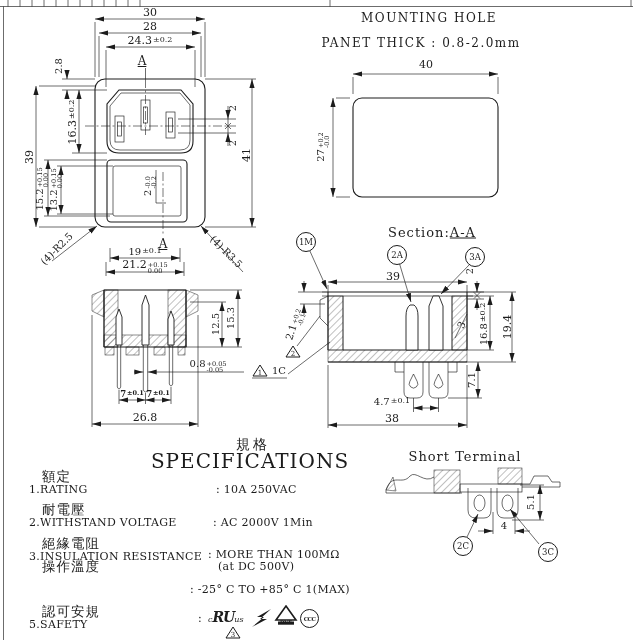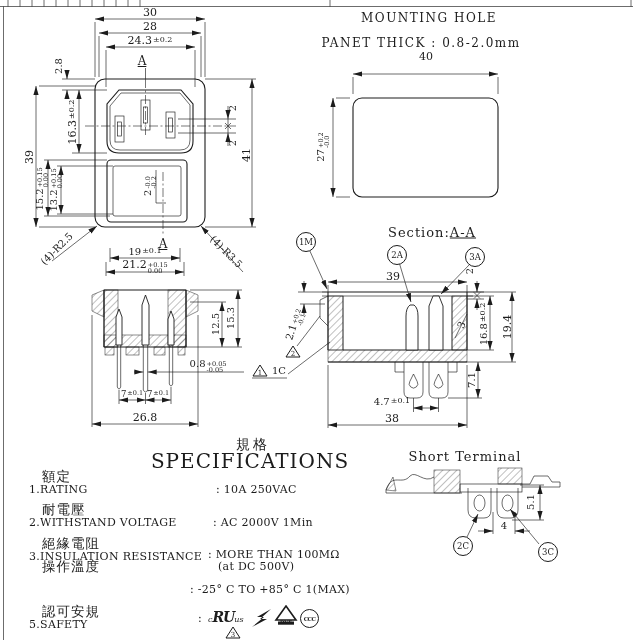--- a/index.html
+++ b/index.html
@@ -17,21 +17,21 @@
   .v{transform:translate(-50%,-50%) rotate(-90deg);}
   .r45{transform:translate(-50%,-50%) rotate(45deg);}
   .rm45{transform:translate(-50%,-50%) rotate(-45deg);}
   .r72{transform:translate(-50%,-50%) rotate(-72deg);}
   .r65{transform:translate(-50%,-50%) rotate(-65deg);}
   .h15{font-size:12px;letter-spacing:1.5px;}
   .h13{font-size:13px;letter-spacing:1px;}
   .cjk{font-size:13.5px;letter-spacing:1px;}
   .sp{font-size:11px;letter-spacing:0.3px;}
   .s10{font-size:10px;}
-  .s85{font-size:8.5px;}
+  .s85{font-size:8.5px;font-weight:bold;}
   .u{text-decoration:underline;}
   .tl{font-size:8px;vertical-align:2px;margin-left:1px;}
   .stk{display:inline-flex;flex-direction:column;font-size:6.5px;line-height:6px;vertical-align:1px;margin-left:1px;}
   .stk span{display:block;}
   .bal{position:absolute;z-index:2;width:18px;height:18px;margin:-9px 0 0 -9px;border:1px solid #1c1c1c;
        border-radius:50%;display:flex;align-items:center;justify-content:center;
        font-size:8.5px;background:#fff;}
   .trn{position:absolute;z-index:2;width:16px;height:13px;margin:-7px 0 0 -8px;}
   .trn svg{position:absolute;left:0;top:0;}
   .trn i{position:absolute;left:0;right:0;top:4.5px;text-align:center;font-style:normal;font-size:7px;}
@@ -327,21 +327,21 @@
 <span class="t c s10" style="left:145px;top:252px"><span>19</span><span class="tl">±0.1</span></span>
 <span class="t c" style="left:145px;top:266px"><span>21.2</span><span class="stk">
         <span>+0.15</span>
         <span>0.00</span>
       </span></span>
 <span class="t c u" style="left:163px;top:244px;font-size:12px">A</span>
 <span class="t rm45 s10" style="left:57px;top:249px">(4)-R2.5</span>
 <span class="t r45 s10" style="left:226px;top:252px">(4)-R3.5</span>
 
 
-<span class="t c" style="left:426px;top:56px">40</span>
+<span class="t c" style="left:426px;top:64px">40</span>
 <span class="t v s10" style="left:323px;top:147px"><span>27</span><span class="stk">
         <span>+0.2</span>
         <span>-0.0</span>
       </span></span>
 
 
 <span class="bal" style="left:305px;top:241px">1M</span>
 <span class="bal" style="left:396px;top:254px">2A</span>
 <span class="bal" style="left:474px;top:256px">3A</span>
 <span class="t c" style="left:393px;top:276px">39</span>

